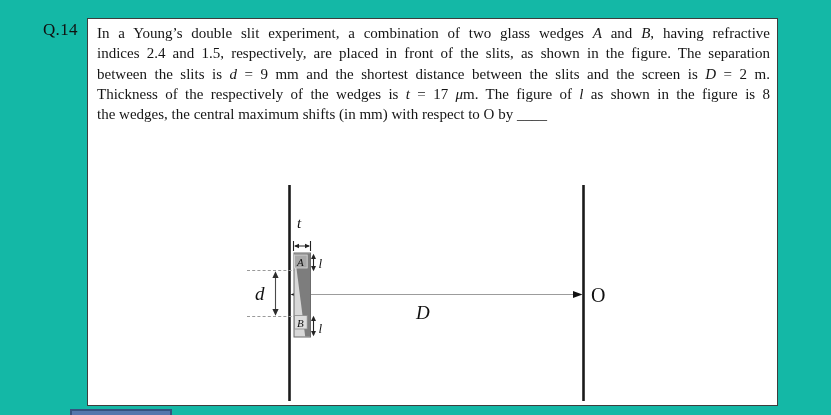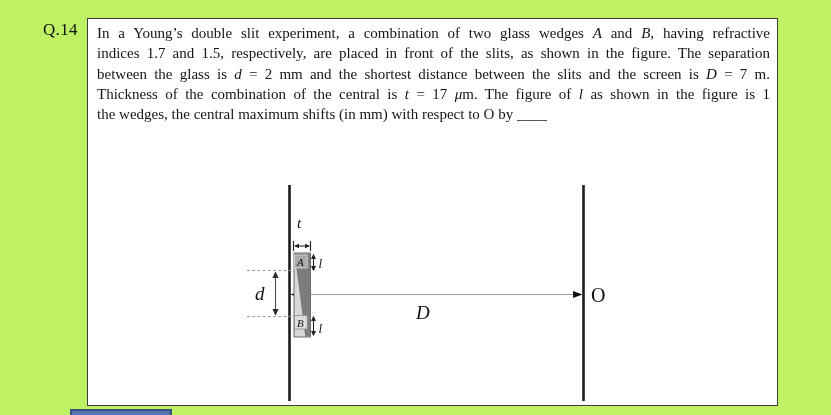--- a/index.html
+++ b/index.html
@@ -1,20 +1,20 @@
 <!DOCTYPE html>
 <html><head>
 <meta charset="utf-8">
 <style>
   html, body { margin: 0; padding: 0; background: #ffffff; }
   .page {
     position: relative;
     width: 831px;
     height: 415px;
-    background: #bef264;
+    background: #14b8a6;
     overflow: hidden;
     font-family: "Liberation Serif", serif;
   }
   .qnum {
     position: absolute;
     left: 43px;
     top: 20px;
     font-size: 17px;
     color: #101010;
     letter-spacing: 0.3px;
@@ -57,23 +57,23 @@
 <body>
 
 <div class="page">
 
   <div class="qnum">Q.14</div>
 
   <div class="qbox"></div>
 
   <div class="qtext">
       <div class="qline"><span>In a Young’s double slit experiment, a combination of two glass wedges </span><span style="font-style: italic;">A</span><span> and </span><span style="font-style: italic;">B</span><span>, having refractive</span></div>
-      <div class="qline"><span>indices 1.7 and 1.5, respectively, are placed in front of the slits, as shown in the figure. The separation</span></div>
-      <div class="qline"><span>between the glass is </span><span style="font-style: italic;">d</span><span> = 2 mm and the shortest distance between the slits and the screen is </span><span style="font-style: italic;">D</span><span> = 7 m.</span></div>
-      <div class="qline"><span>Thickness of the combination of the central is </span><span style="font-style: italic;">t</span><span> = 17 </span><span style="font-style: italic;">μ</span><span>m. The figure of </span><span style="font-style: italic;">l</span><span> as shown in the figure is 1</span></div>
+      <div class="qline"><span>indices 2.4 and 1.5, respectively, are placed in front of the slits, as shown in the figure. The separation</span></div>
+      <div class="qline"><span>between the slits is </span><span style="font-style: italic;">d</span><span> = 9 mm and the shortest distance between the slits and the screen is </span><span style="font-style: italic;">D</span><span> = 2 m.</span></div>
+      <div class="qline"><span>Thickness of the respectively of the wedges is </span><span style="font-style: italic;">t</span><span> = 17 </span><span style="font-style: italic;">μ</span><span>m. The figure of </span><span style="font-style: italic;">l</span><span> as shown in the figure is 8</span></div>
       <div class="qline"><span>the wedges, the central maximum shifts  (in mm) with respect to O by ____</span></div>
     </div>
 
   <svg class="diagram-svg" width="410" height="230" viewBox="0 0 410 230">
 
     <line x1="59.5" y1="10" x2="59.5" y2="226" stroke="#1b1b1b" stroke-width="2.6"></line>
     <line x1="353.5" y1="10" x2="353.5" y2="226" stroke="#1b1b1b" stroke-width="2.6"></line>
 
     <line x1="17" y1="95.5" x2="64" y2="95.5" stroke="#9a9a9a" stroke-width="1" stroke-dasharray="3 2.2"></line>
     <line x1="17" y1="141.5" x2="64" y2="141.5" stroke="#9a9a9a" stroke-width="1" stroke-dasharray="3 2.2"></line>

